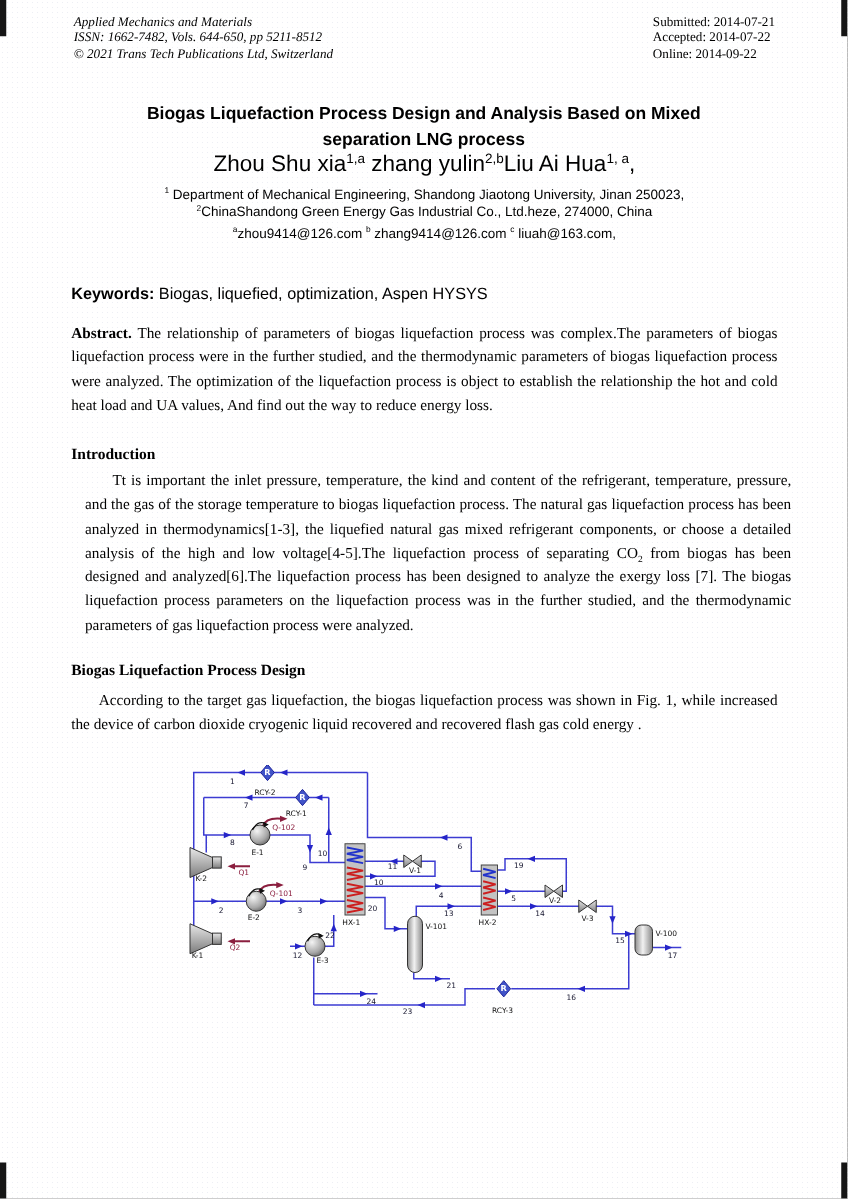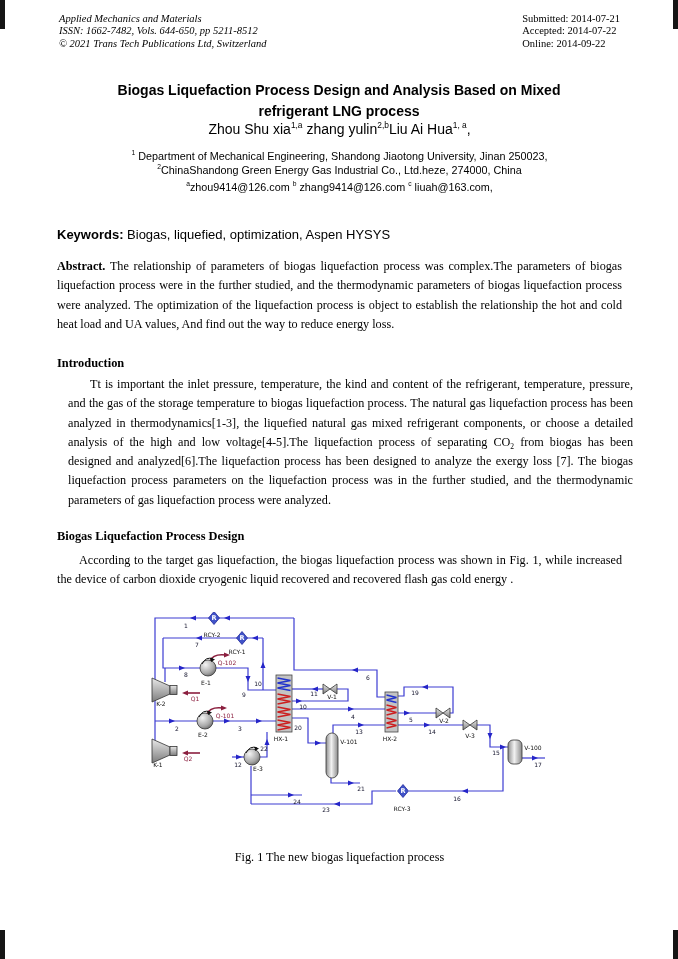--- a/index.html
+++ b/index.html
@@ -12,21 +12,21 @@
   .corner{position:absolute;width:5px;height:29px;background:#151515;}
   .corner.tl{left:0;top:0}.corner.tr{right:0;top:0}
   .corner.bl{left:0;bottom:0}.corner.br{right:0;bottom:0}
 
   .hdr-left{position:absolute;left:59px;top:13px;font-style:italic;font-size:10.5px;line-height:12.3px;}
   .hdr-right{position:absolute;right:58px;top:13px;font-size:10.5px;line-height:12.3px;text-align:left;}
 
   .title{position:absolute;left:104px;width:470px;top:80px;margin:0;text-align:center;
     font-family:"Liberation Sans",sans-serif;font-size:14px;font-weight:bold;line-height:21px;}
   .authors{position:absolute;left:57px;width:565px;top:121px;text-align:center;
-    font-family:"Liberation Sans",sans-serif;font-size:14px;}
+    font-family:"Liberation Sans",sans-serif;font-size:18px;}
   .authors sup{font-size:60%;}
   .affil{position:absolute;left:57px;width:565px;top:150px;text-align:center;
     font-family:"Liberation Sans",sans-serif;font-size:10.8px;line-height:13.5px;}
   .emails{position:absolute;left:57px;width:565px;top:181px;text-align:center;
     font-family:"Liberation Sans",sans-serif;font-size:10.8px;}
   sup{font-size:62%;vertical-align:super;line-height:0;}
   sub{font-size:62%;vertical-align:sub;line-height:0;}
 
   .keywords{position:absolute;left:57px;top:227px;font-family:"Liberation Sans",sans-serif;font-size:13px;}
   .keywords b{font-weight:bold;}
@@ -63,21 +63,21 @@
       <div>Applied Mechanics and Materials</div>
       <div>ISSN: 1662-7482, Vols. 644-650, pp 5211-8512</div>
       <div>© 2021 Trans Tech Publications Ltd, Switzerland</div>
     </div>
   <div class="hdr-right">
       <div>Submitted: 2014-07-21</div>
       <div>Accepted: 2014-07-22</div>
       <div>Online: 2014-09-22</div>
     </div>
 
-  <h1 class="title">Biogas Liquefaction Process Design and Analysis Based on Mixed refrigerant LNG process</h1>
+  <h1 class="title">Biogas Liquefaction Process Design and Analysis Based on Mixed separation LNG process</h1>
 
   <div class="authors">Zhou Shu xia<sup>1,a</sup> zhang yulin<sup>2,b</sup>Liu Ai Hua<sup>1, a</sup>,</div>
 
   <div class="affil">
       <div><sup>1</sup> Department of Mechanical Engineering, Shandong Jiaotong University, Jinan 250023,</div>
       <div><sup>2</sup>ChinaShandong Green Energy Gas Industrial Co., Ltd.heze, 274000, China</div>
     </div>
 
   <div class="emails"><sup>a</sup>zhou9414@126.com <sup>b</sup> zhang9414@126.com <sup>c</sup> liuah@163.com,</div>
 
@@ -274,14 +274,13 @@
         <span class="flabel q" style="left: 55px; top: 87px;">Q1</span>
         <span class="flabel q" style="left: 48px; top: 147px;">Q2</span>
         <span class="flabel q" style="left: 87px; top: 51px;">Q-102</span>
         <span class="flabel q" style="left: 85px; top: 104px;">Q-101</span>
         <span class="flabel r" style="left: 74px; top: 6px;">R</span>
         <span class="flabel r" style="left: 102px; top: 26px;">R</span>
         <span class="flabel r" style="left: 263px; top: 179px;">R</span>
       </div>
   </div>
 
-  <div class="caption">Fig. 1 The new biogas liquefaction process</div>
 </div>
 
 </body></html>

